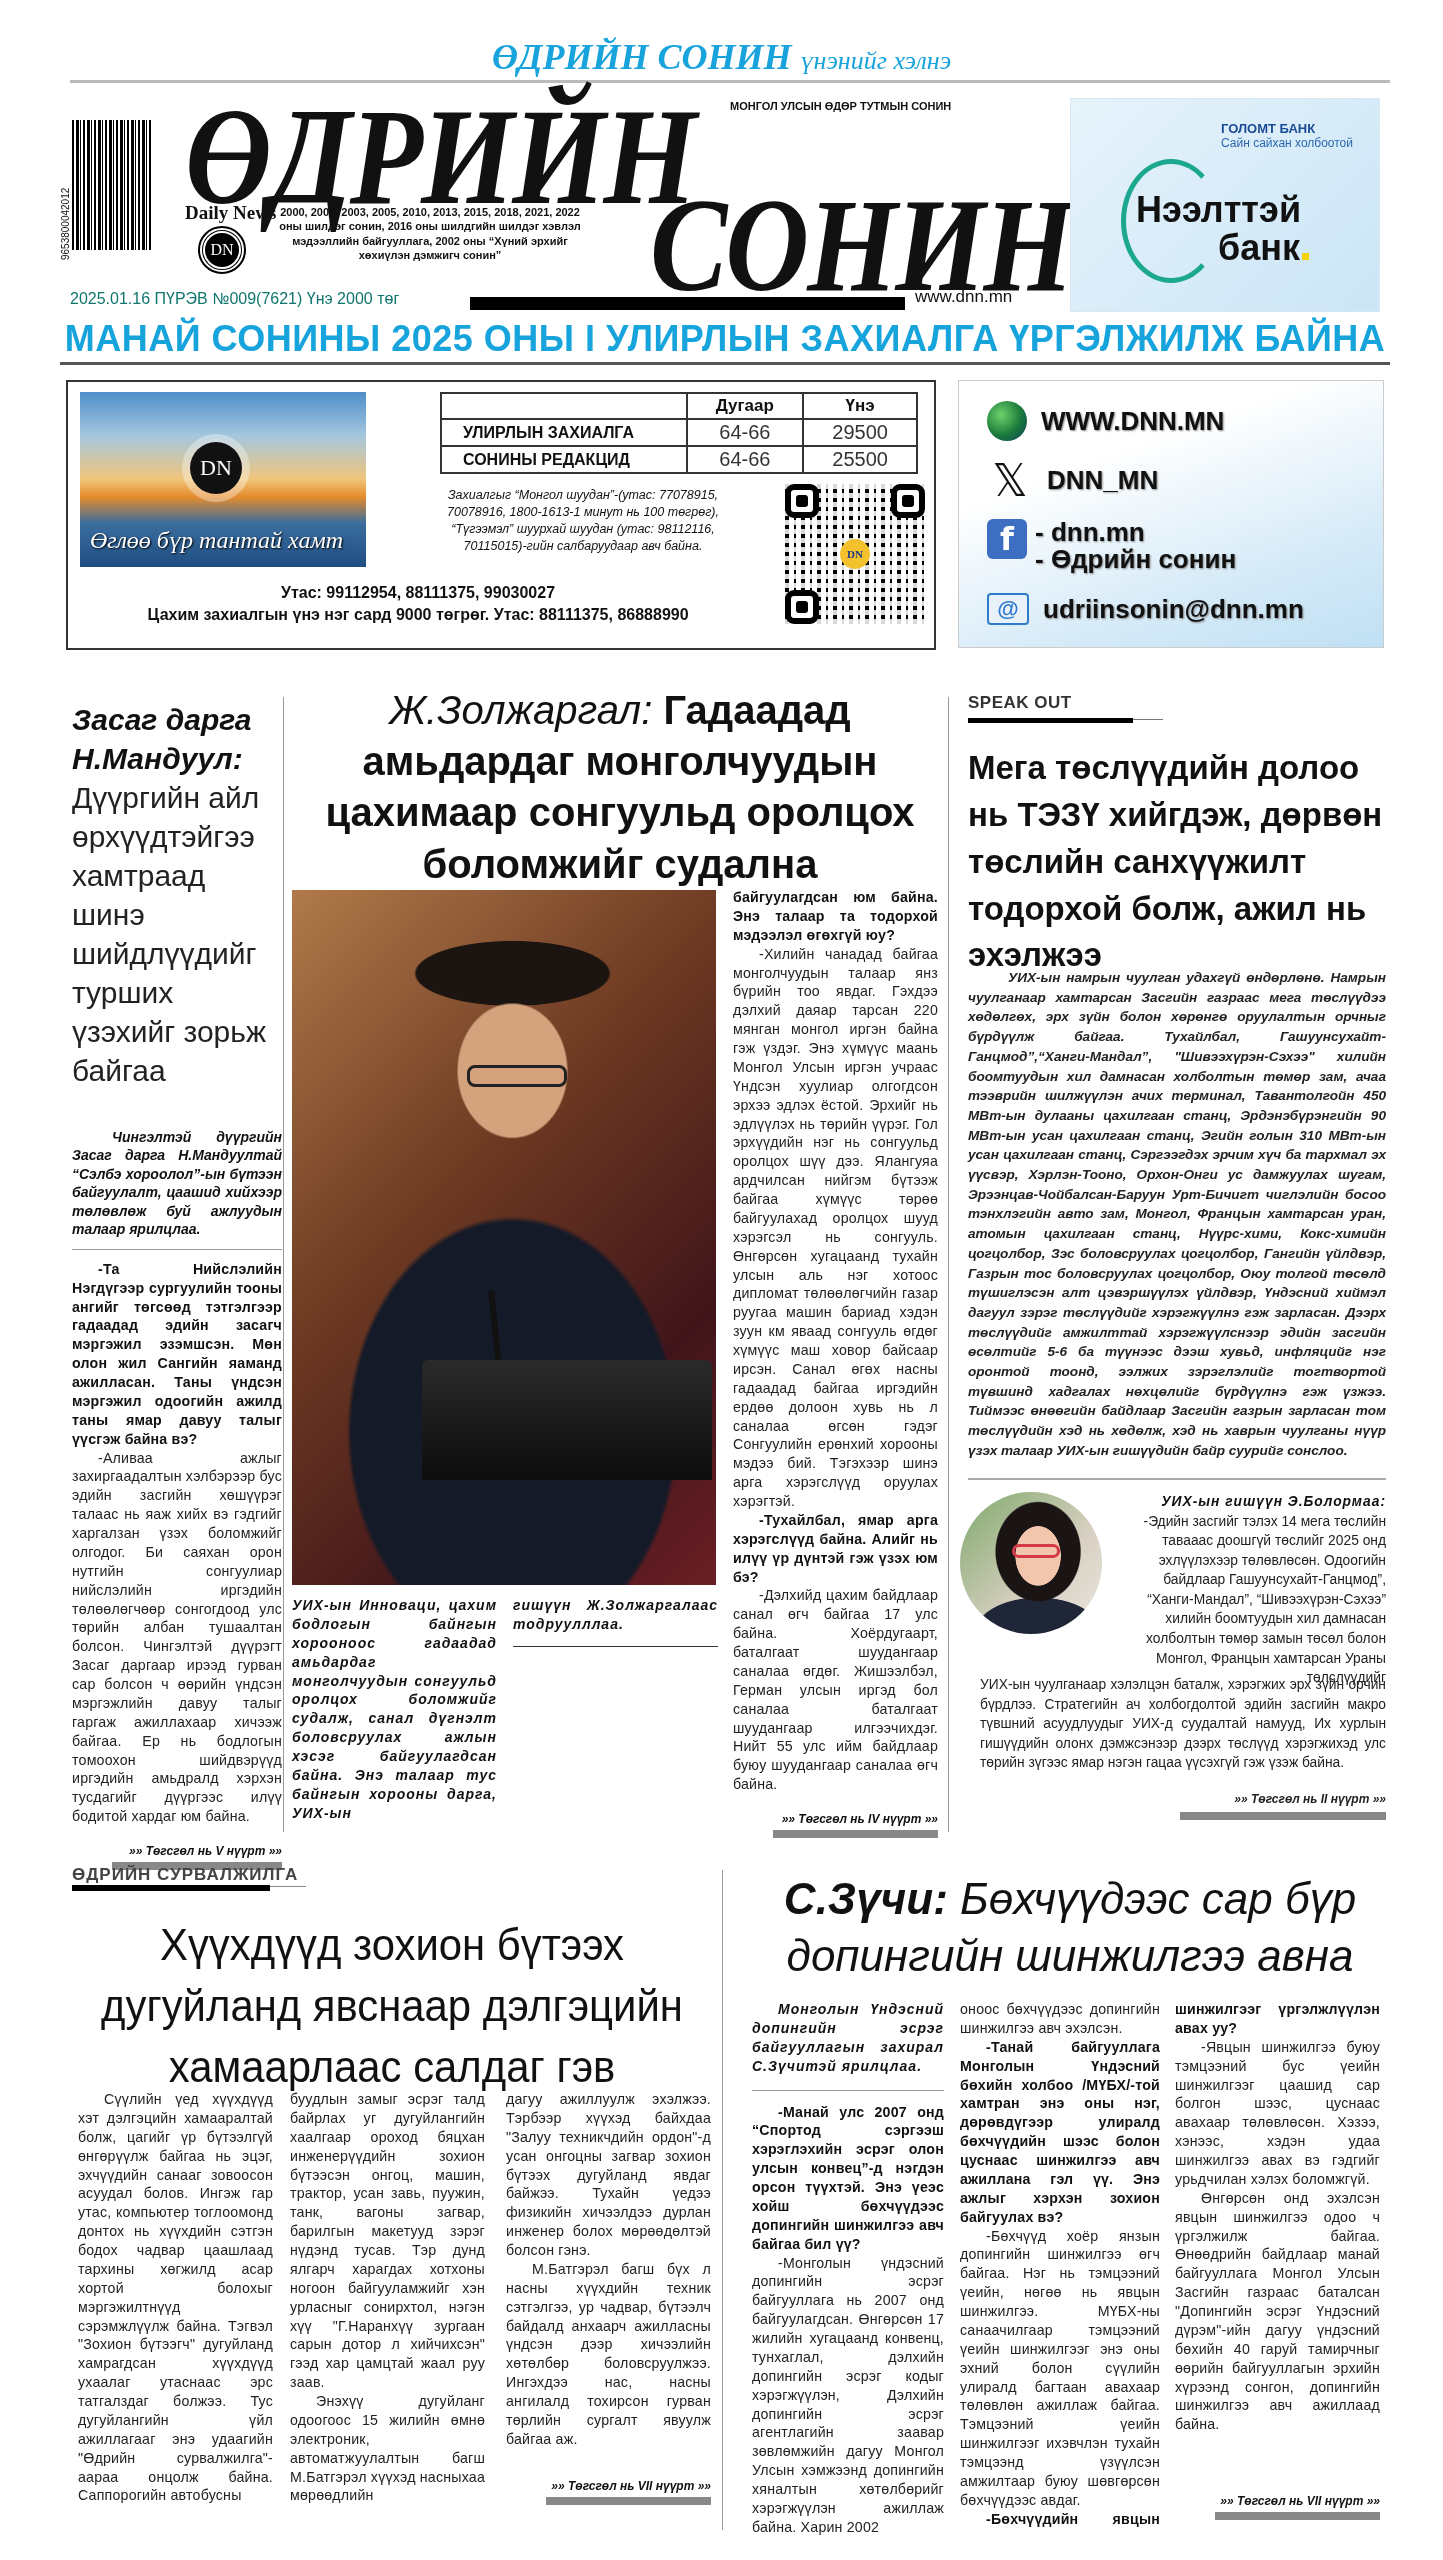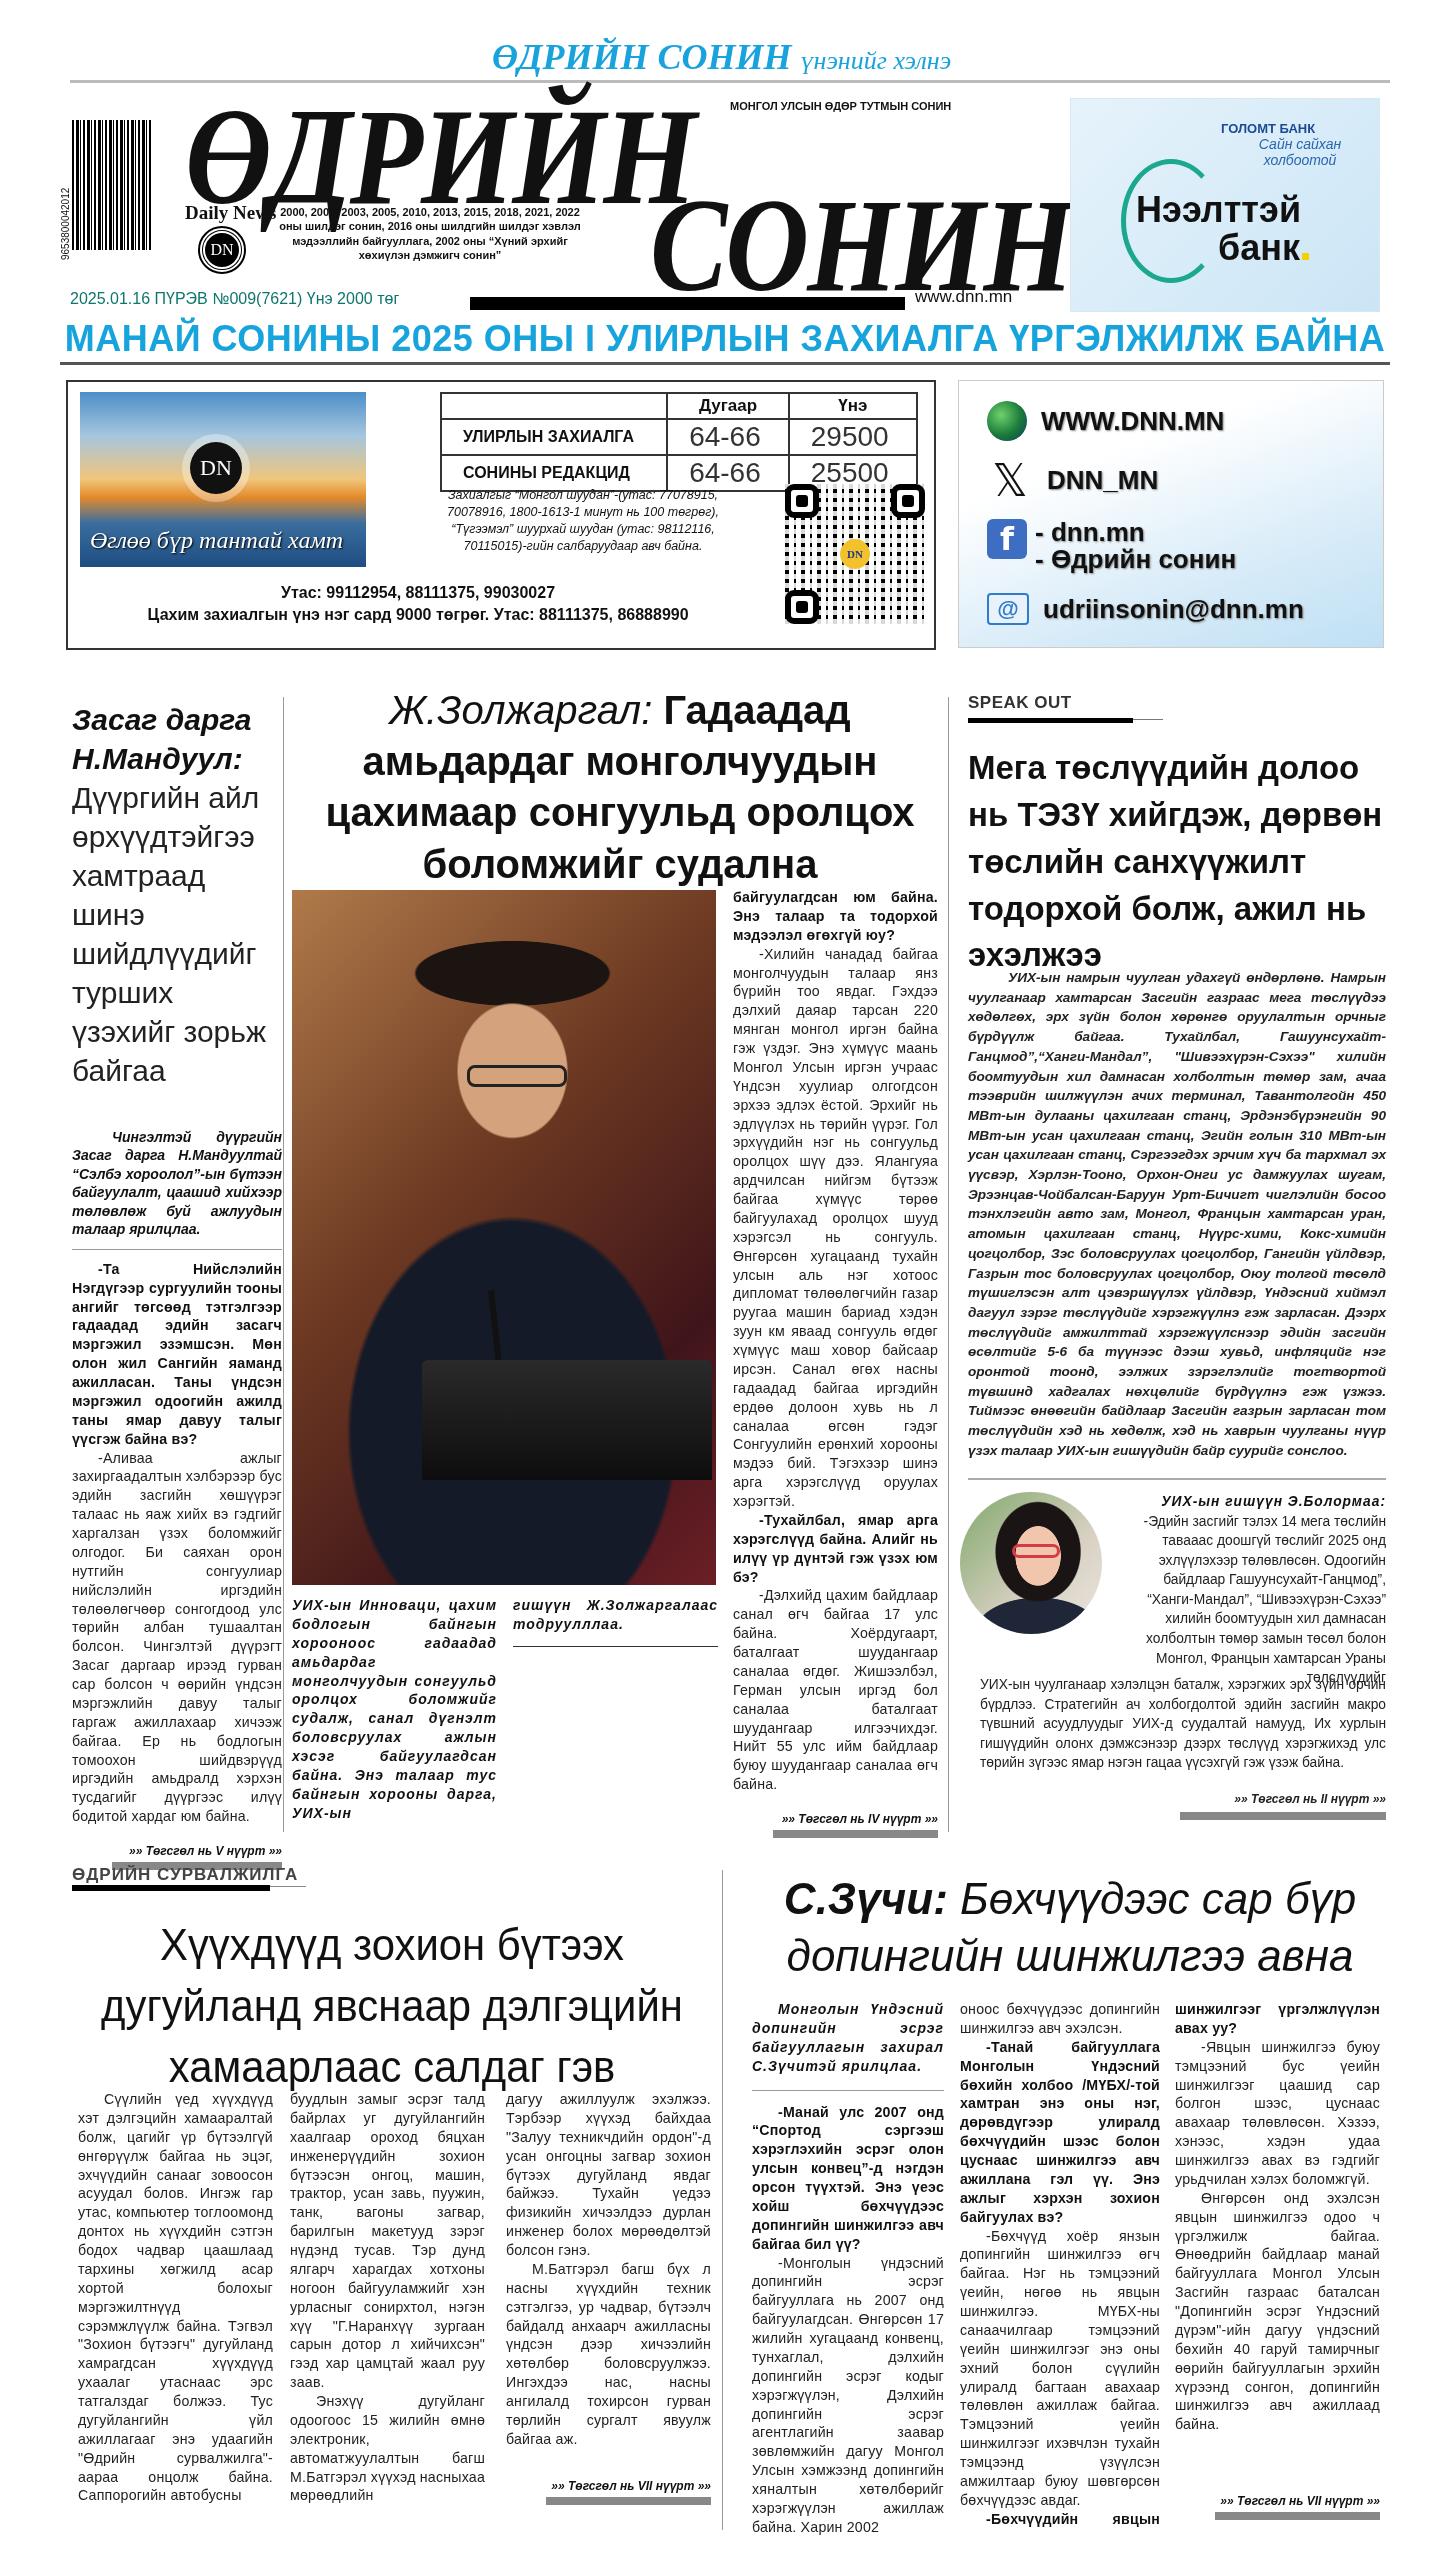--- a/index.html
+++ b/index.html
@@ -14,36 +14,36 @@
 .masthead2{left:650px;top:178px;font-family:"Liberation Serif",serif;font-style:italic;font-size:116px;font-weight:bold;letter-spacing:-2px;line-height:1;transform:scaleY(1.15);transform-origin:top left}
 .daily{left:185px;top:202px;font-family:"Liberation Serif",serif;font-weight:bold;font-size:19px}
 .dnlogo{left:200px;top:228px;width:44px;height:44px;border-radius:50%;background:#000;color:#fff;font-family:"Liberation Serif",serif;font-size:16px;display:flex;align-items:center;justify-content:center;border:5px double #fff;outline:2px solid #000}
 .awards{left:270px;top:205px;width:320px;font-size:11px;font-weight:bold;text-align:center;line-height:1.3;font-family:"Liberation Sans Narrow","Liberation Sans",sans-serif}
 .tagline{left:730px;top:100px;font-size:11px;font-weight:bold}
 .dateline{left:70px;top:290px;font-size:16px;color:#0f766e}
 .blackbar{left:470px;top:297px;width:435px;height:13px;background:#000}
 .website{left:915px;top:287px;font-size:17px}
 .bank-ad{left:1070px;top:98px;width:310px;height:214px;background:linear-gradient(135deg,#e6f3fb,#cbe5f6);border:1px solid #d8e8f0}
 .bank-ad .brand{position:absolute;left:150px;top:22px;font-size:13px;font-weight:bold;color:#1a4b94}
-.bank-ad .brand small{display:block;font-size:14px;font-style:italic;font-weight:normal;color:#2a67b0;text-align:center}
+.bank-ad .brand small{display:block;font-size:12px;font-weight:normal;color:#2a67b0;text-align:center}
 .bank-ad .ring{position:absolute;left:50px;top:60px;width:100px;height:124px;border-radius:50%;border:5px solid #1ba88f;border-right-color:transparent}
 .bank-ad .tx{position:absolute;left:65px;top:92px;font-size:36px;font-weight:bold;color:#111;line-height:1.05}
 .bank-ad .tx span{display:block;padding-left:82px}
 .bank-ad .dot{display:inline-block;width:7px;height:7px;background:#f4d200;margin-left:2px}
 .banner{left:60px;top:318px;width:1330px;text-align:center;color:#17a4dd;font-size:36px;font-weight:bold;letter-spacing:0.5px}
 .rule2{left:60px;top:362px;width:1330px;height:3px;background:#555}
 .sub-box{left:66px;top:380px;width:870px;height:270px;border:2px solid #333}
 .sunset{position:absolute;left:12px;top:10px;width:286px;height:175px;background:linear-gradient(180deg,#4c8ec8 0%,#a5c6de 25%,#f0c57a 50%,#e48b2b 60%,#3a6d9e 75%,#1f4d82 100%)}
 .sunset .logo{position:absolute;left:110px;top:50px;width:52px;height:52px;border-radius:50%;background:#111;color:#fff;font-family:"Liberation Serif",serif;font-size:22px;display:flex;align-items:center;justify-content:center;box-shadow:0 0 0 8px rgba(255,255,255,.35)}
 .sunset .motto{position:absolute;left:10px;top:135px;font-family:"Liberation Serif",serif;font-style:italic;color:#fff;font-size:24px;text-shadow:1px 1px 2px #000}
 .subtable{position:absolute;left:372px;top:10px;width:478px;border-collapse:collapse;font-size:17px}
 .subtable td,.subtable th{border:2px solid #333;padding:1px 21px;height:26px}
 .subtable th{font-weight:bold;text-align:center}
 .subtable td.l{font-weight:bold;font-size:16px;font-family:"Liberation Sans Narrow","Liberation Sans",sans-serif}
-.subtable td.n{text-align:left;font-size:28px;font-weight:300;color:#333}
+.subtable td.n{text-align:center;font-size:20px;font-weight:300;color:#333}
 .subnote{position:absolute;left:365px;top:105px;width:300px;font-size:12.5px;font-style:italic;text-align:center;line-height:1.35;font-family:"Liberation Sans Narrow","Liberation Sans",sans-serif}
 .qr{position:absolute;left:717px;top:102px;width:140px;height:140px;background:
  repeating-linear-gradient(90deg,#000 0 4px,#fff 4px 9px,#000 9px 11px,#fff 11px 16px),#fff;
  -webkit-mask:none;opacity:1}
 .qr::before{content:"";position:absolute;inset:0;background:repeating-linear-gradient(0deg,rgba(255,255,255,.85) 0 5px,transparent 5px 9px)}
 .qr .fp{position:absolute;width:34px;height:34px;border:6px solid #000;border-radius:9px;background:#fff}
 .qr .fp::after{content:"";position:absolute;left:5px;top:5px;width:12px;height:12px;background:#000;border-radius:3px}
 .qr .dn{position:absolute;left:55px;top:55px;width:30px;height:30px;border-radius:50%;background:#f2c12c;color:#1d3a8a;font-size:11px;font-weight:bold;display:flex;align-items:center;justify-content:center;font-family:"Liberation Serif",serif}
 .subphones{position:absolute;left:0;top:200px;width:700px;text-align:center;font-size:16px;font-weight:bold;line-height:1.35;font-family:"Liberation Sans Narrow","Liberation Sans",sans-serif}
 .social{left:958px;top:380px;width:426px;height:268px;border:1px solid #ccc;background:linear-gradient(160deg,#fff 30%,#d7ebf8 70%,#bfe0f4)}

